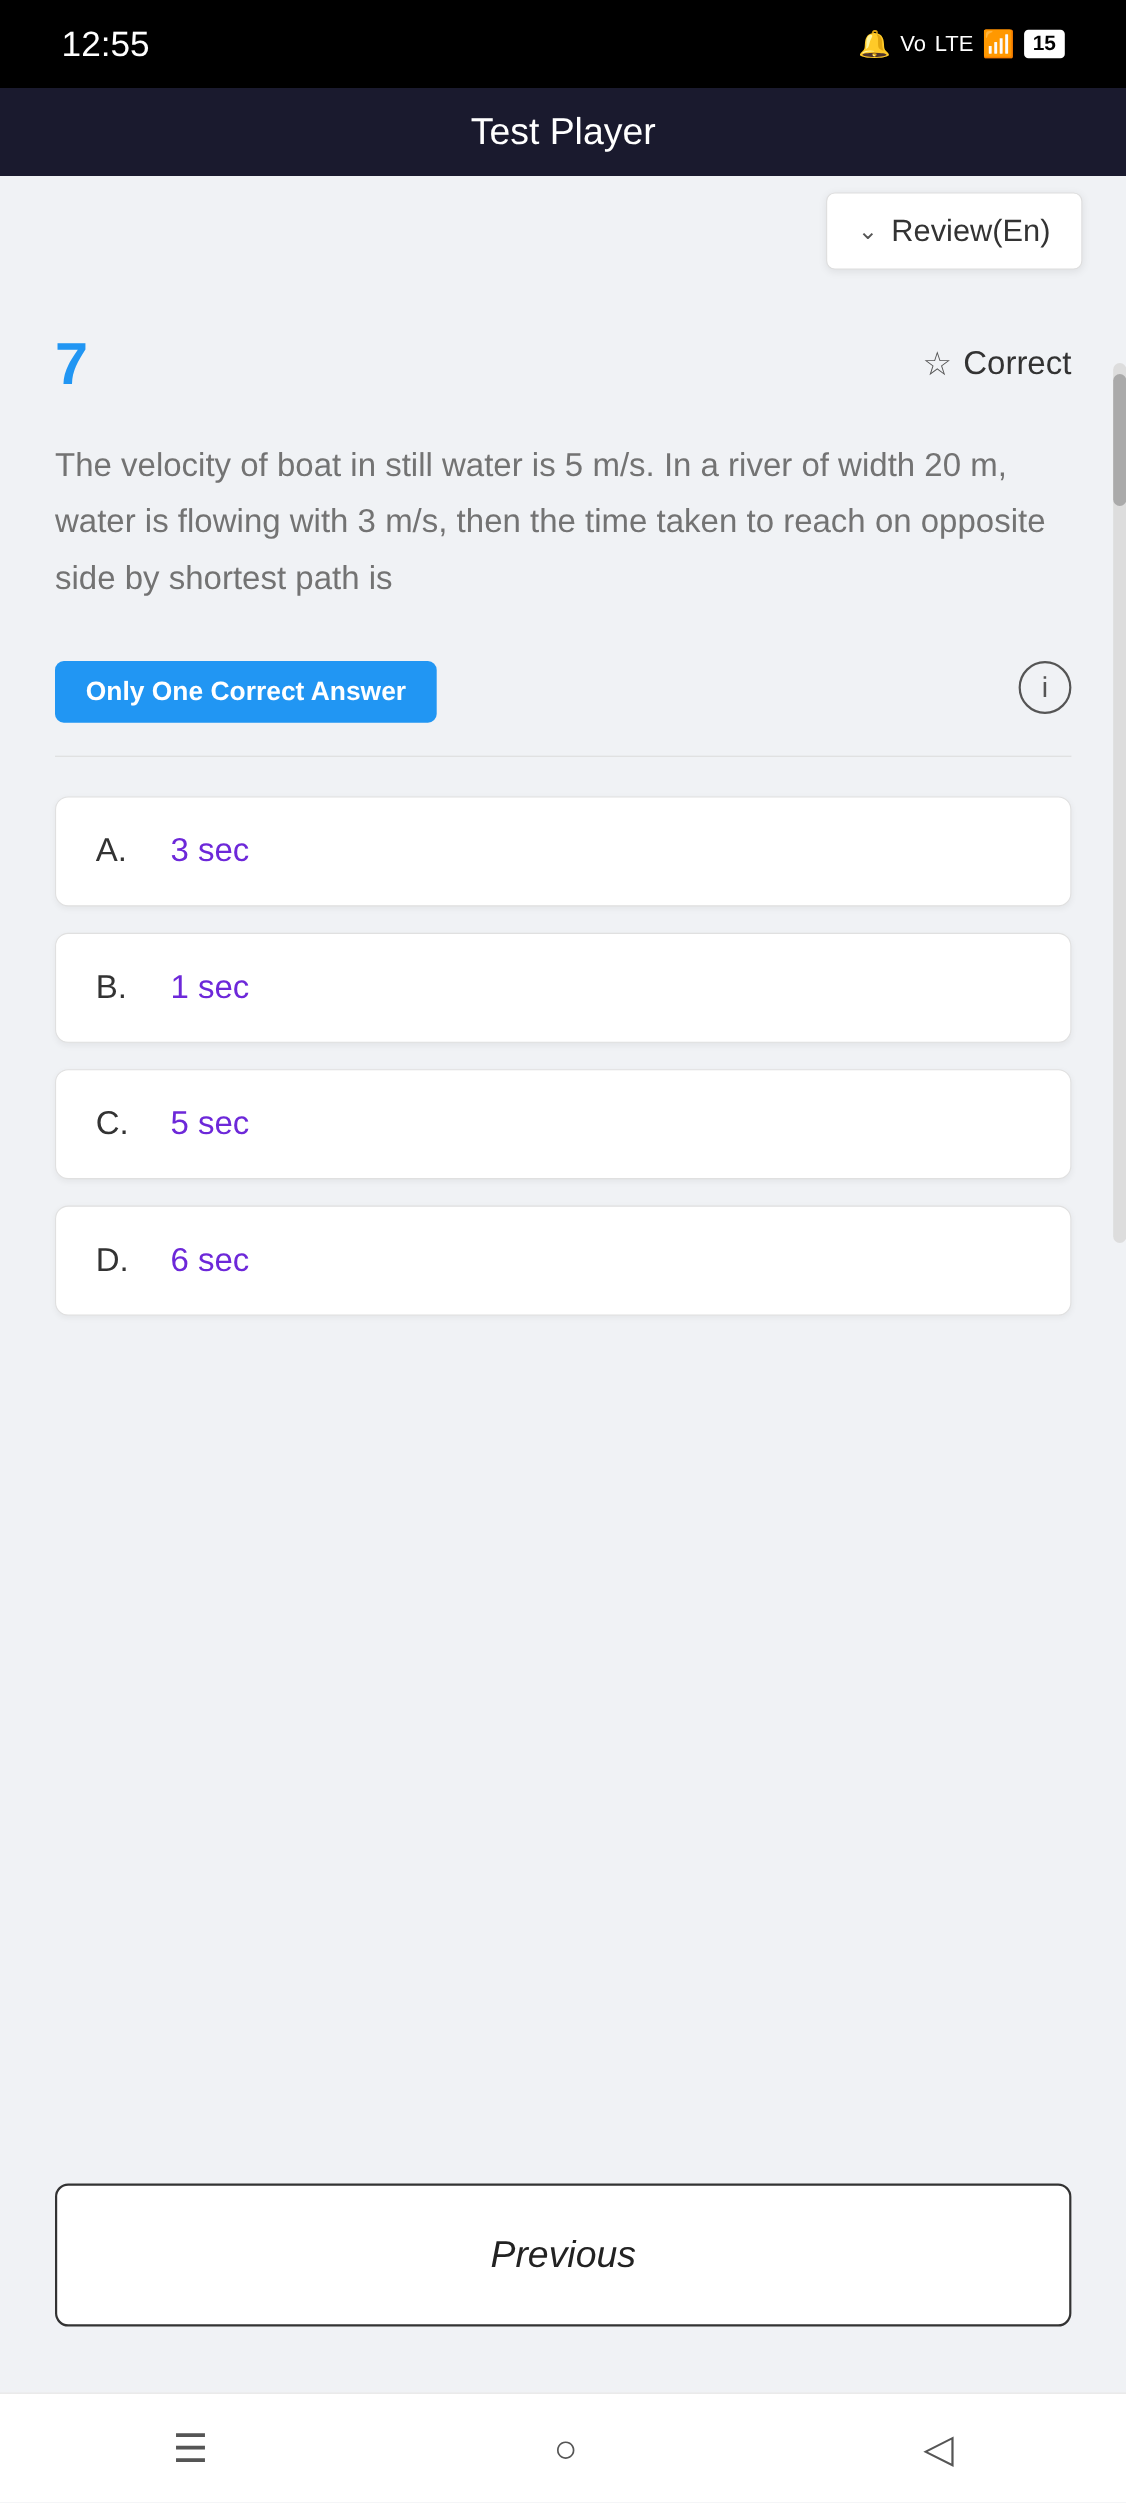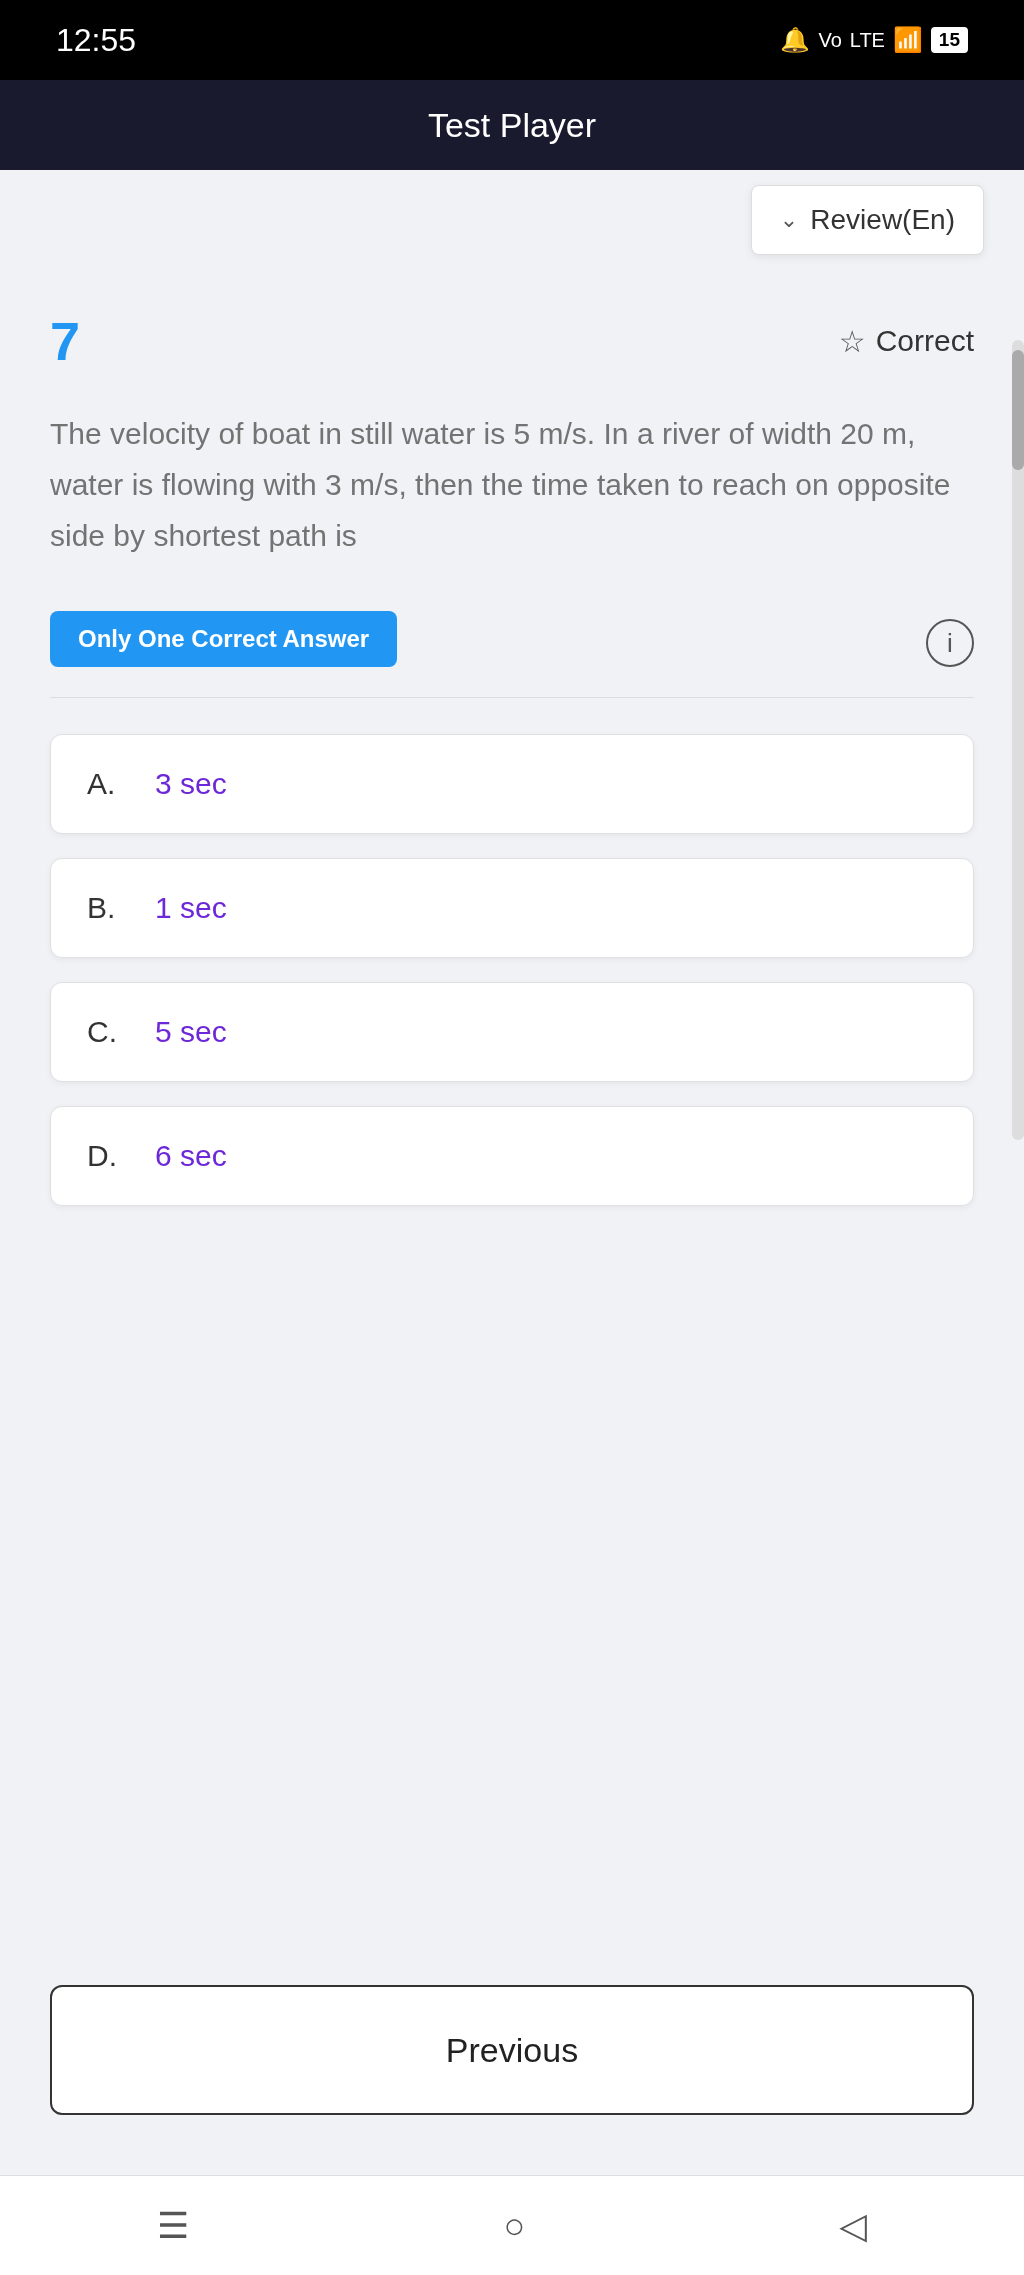--- a/index.html
+++ b/index.html
@@ -49,21 +49,21 @@
       color: #000;
       font-size: 19px;
       font-weight: bold;
       padding: 2px 8px;
       border-radius: 4px;
     }
 
     
     .top-bar {
       background: #1a1a2e;
-      height: 90px;
+      height: 80px;
       display: flex;
       align-items: center;
       justify-content: center;
       flex-shrink: 0;
     }
 
     .top-bar-title {
       color: #fff;
       font-size: 34px;
       font-weight: 400;
@@ -143,21 +143,21 @@
     .question-text {
       font-size: 30px;
       line-height: 1.7;
       color: #737373;
       margin-bottom: 50px;
     }
 
     
     .answer-type-row {
       display: flex;
-      align-items: flex-end;
+      align-items: flex-start;
       justify-content: space-between;
       margin-bottom: 30px;
     }
 
     .answer-type-badge {
       background: #2196F3;
       color: #fff;
       font-size: 24px;
       font-weight: 600;
       padding: 14px 28px;
@@ -229,20 +229,21 @@
       border: 2px solid #333;
       border-radius: 12px;
       background: #fff;
       font-size: 34px;
       font-weight: 500;
       color: #222;
       cursor: pointer;
       display: flex;
       align-items: center;
       justify-content: center;
+      font-style: italic;
     }
 
     
     .scrollbar {
       position: absolute;
       right: 0;
       top: 170px;
       width: 12px;
       height: 800px;
       background: #ddd;

